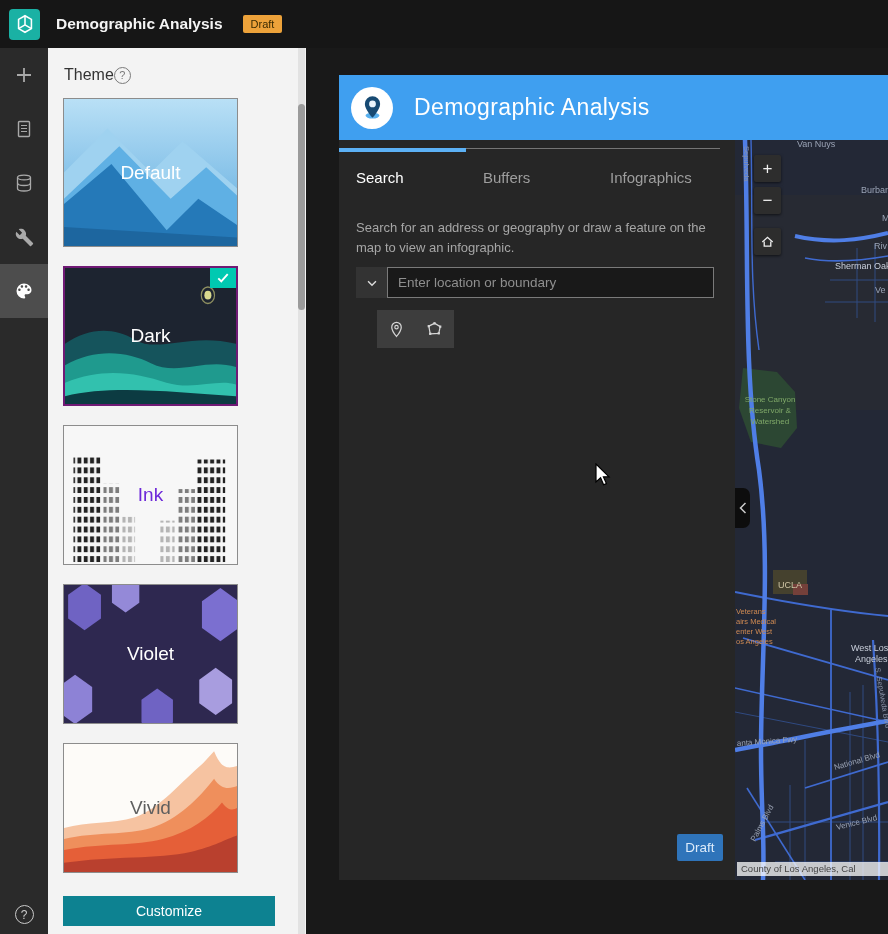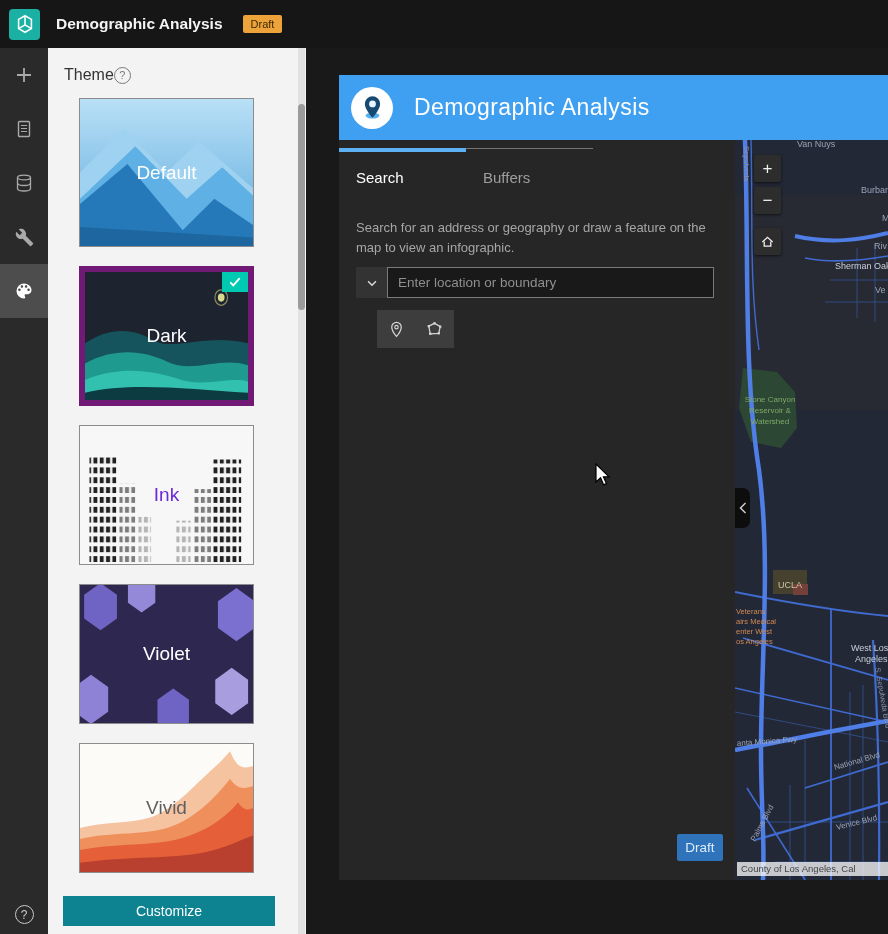--- a/index.html
+++ b/index.html
@@ -27,27 +27,27 @@
 
   
   .theme-panel { position:absolute; left:48px; top:48px; width:258px; height:886px; background:#f3f3f3; z-index:10; }
   .tp-header { position:absolute; left:16px; top:18px; width:227px; display:flex;
     align-items:center; }
   .tp-title { font-size:16px; color:#333; font-weight:normal; }
   .help-circle { width:17px; height:17px; border:1.4px solid #7a7a7a; border-radius:50%; color:#7a7a7a;
     font-size:11px; display:flex; align-items:center; justify-content:center; cursor:pointer; }
   .cards { position:absolute; left:15px; top:50px; width:219px; }
   .card { position:relative; width:175px; border:1px solid rgba(0,0,0,.45); overflow:hidden;
-    margin-bottom:19px; cursor:pointer; background:#fff;margin-left:16px; }
+    margin-bottom:19px; cursor:pointer; background:#fff; }
   .card:nth-child(1){ height:149px; }
   .card:nth-child(2){ height:140px; }
   .card:nth-child(3){ height:140px; }
   .card:nth-child(4){ height:140px; }
   .card:nth-child(5){ height:130px;text-align:center; }
-  .card.selected { border:6px solid #701a75;padding-left:24px; }
+  .card.selected { border:2px solid #701a75;padding-left:24px; }
   .card-art { position:absolute; left:0; top:0; width:100%; height:100%; }
   .card-label { position:absolute; inset:0; display:flex; align-items:center; justify-content:center;
     font-size:19px; }
   .lab-light { color:#ffffff; }
   .lab-dark { color:#6d28d9; }
   .lab-mid { color:#5f5f5f; }
   .check-badge { position:absolute; top:0; right:0; width:26px; height:20px; background:#00c9b1;
     display:flex; align-items:center; justify-content:center; }
   .tp-scrollbar { position:absolute; right:1px; top:0; width:7px; height:886px; background:#e2e2e2; }
   .tp-thumb { position:absolute; top:56px; left:0; width:7px; height:206px; background:#9b9b9b; border-radius:4px; cursor:pointer; }
@@ -337,20 +337,21 @@
         <circle cx="12" cy="8.8" r="3" fill="#eaf5fd"></circle>
       </svg>
     </div>
     <h1 class="app-title">Demographic Analysis</h1>
   </div>
 
   <section class="panel">
     <div class="tabs">
       <div class="tab active">Search</div>
       <div class="tab">Buffers</div>
+      <div class="tab">Infographics</div>
     </div>
 
     <p class="desc">Search for an address or geography or draw a feature on the map to view an infographic.</p>
 
     <div class="search-row">
       <button class="dd-btn">
         <svg width="14" height="14" viewBox="0 0 16 16">
           <path d="M3.5 6l4.5 4.5L12.5 6" stroke="#ddd" stroke-width="1.6" fill="none"></path>
         </svg>
       </button>

